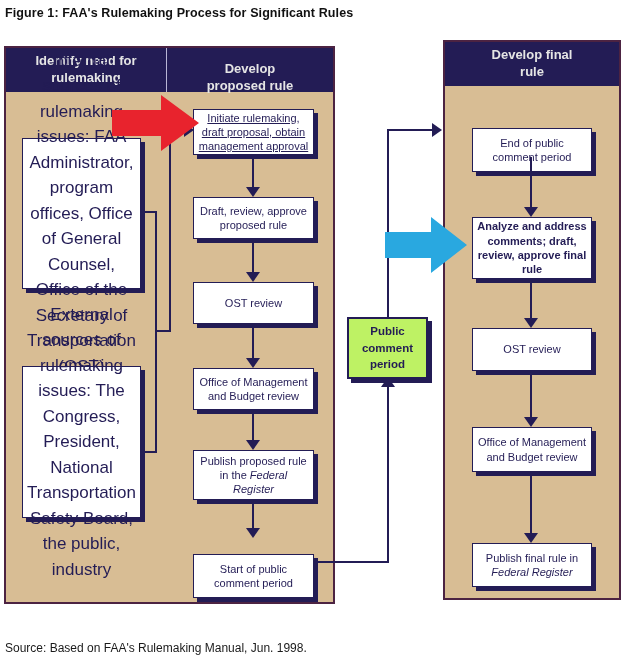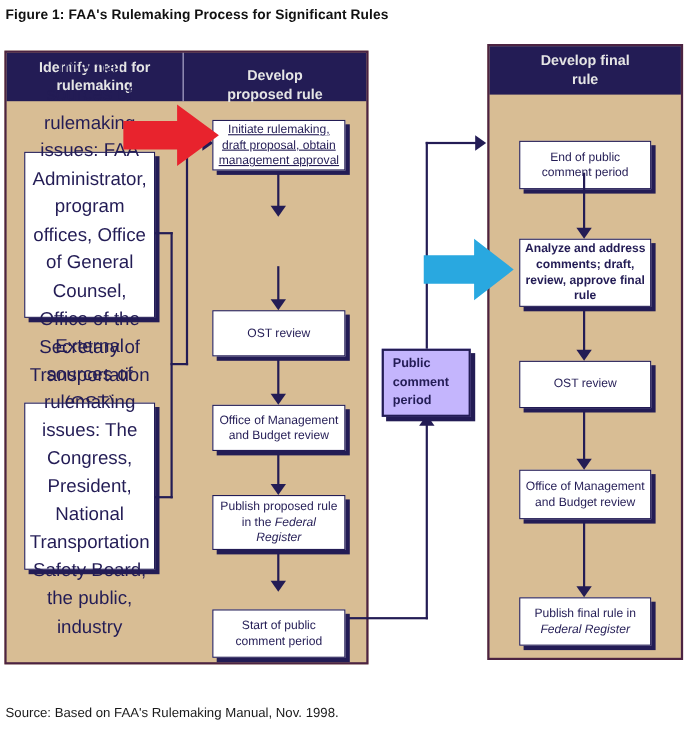--- a/index.html
+++ b/index.html
@@ -30,24 +30,24 @@
   .hdr-divider { width:1px; background:#b9b6d6; height:100%; }
   .wbox {
     position:absolute; background:#ffffff; border:1.5px solid #231c55;
     box-shadow:4px 4px 0 #231c55;
     display:flex; align-items:center; justify-content:center;
     text-align:center; font-size:11px; line-height:1.3; color:#231c55;
     padding:3px 4px;
   }
   .wbox.srcbox { font-size:17px; line-height:1.5; padding:6px 15px; }
   .tanbox {
-    position:absolute; background:#c4b5fd; border:2px solid #231c55;
+    position:absolute; background:#bef264; border:2px solid #231c55;
     box-shadow:4px 4px 0 #231c55;
     display:flex; align-items:center; justify-content:center;
-    text-align:left; font-size:11.5px; line-height:1.45; color:#231c55; font-weight:bold;
+    text-align:center; font-size:11.5px; line-height:1.45; color:#231c55; font-weight:bold;
   }
   .cline { position:absolute; background:#231c55; }
   .ah-down { position:absolute; width:0; height:0;
     border-left:7px solid transparent; border-right:7px solid transparent; border-top:10px solid #231c55; }
   .ah-up { position:absolute; width:0; height:0;
     border-left:7px solid transparent; border-right:7px solid transparent; border-bottom:10px solid #231c55; }
   .ah-right { position:absolute; width:0; height:0;
     border-top:7px solid transparent; border-bottom:7px solid transparent; border-left:10px solid #231c55; }
   .bigarrow { position:absolute; }
   i { font-style:italic; }
@@ -78,20 +78,21 @@
 
   <div class="cline" style="left:141px; top:211px; width:16px; height:2px;"></div>
   <div class="cline" style="left:141px; top:451px; width:16px; height:2px;"></div>
   <div class="cline" style="left:155px; top:211px; width:2px; height:242px;"></div>
   <div class="cline" style="left:155px; top:330px; width:16px; height:2px;"></div>
   <div class="cline" style="left:169px; top:129px; width:2px; height:203px;"></div>
   <div class="cline" style="left:169px; top:129px; width:16px; height:2px;"></div>
   <div class="ah-right" style="left:184px; top:123px;"></div>
 
   <div class="wbox" style="left:193px; top:109px; width:121px; height:46px;text-decoration:underline;">Initiate rulemaking, draft proposal, obtain management approval</div>
+  <div class="wbox" style="left:193px; top:197px; width:121px; height:42px;">Draft, review, approve proposed rule</div>
   <div class="wbox" style="left:193px; top:282px; width:121px; height:42px;">OST review</div>
   <div class="wbox" style="left:193px; top:368px; width:121px; height:42px;">Office of Management and Budget review</div>
   <div class="wbox" style="left:193px; top:450px; width:121px; height:50px;">
     <span><span>Publish proposed rule in the </span><i>Federal Register</i></span>
   </div>
   <div class="wbox" style="left:193px; top:538px; width:121px; height:44px;margin-top:16px;">Start of public comment period</div>
 
   <div class="cline" style="left:252px; top:158px; width:2px; height:31px;"></div>
   <div class="ah-down" style="left:246px; top:187px;"></div>
   <div class="cline" style="left:252px; top:242px; width:2px; height:31px;"></div>
@@ -130,15 +131,15 @@
   <div class="cline" style="left:530px; top:475px; width:2px; height:59px;"></div>
   <div class="ah-down" style="left:524px; top:533px;"></div>
 
   <svg class="bigarrow" style="left:112px; top:94px;" width="88" height="58" viewBox="0 0 88 58">
     <polygon points="0,16 49,16 49,1 87,29 49,57 49,42 0,42" fill="#e8232d"></polygon>
   </svg>
   <svg class="bigarrow" style="left:385px; top:216px;" width="83" height="58" viewBox="0 0 83 58">
     <polygon points="0,16 46,16 46,1 82,29 46,57 46,42 0,42" fill="#29a8e0"></polygon>
   </svg>
 
-  <div class="fig-source">Source: Based on FAA's Rulemaking Manual, Nov. 1998.</div>
+  <div class="fig-source">Source: Based on FAA's Rulemaking Manual, Jun. 1998.</div>
 
 </div>
 
 </body></html>

